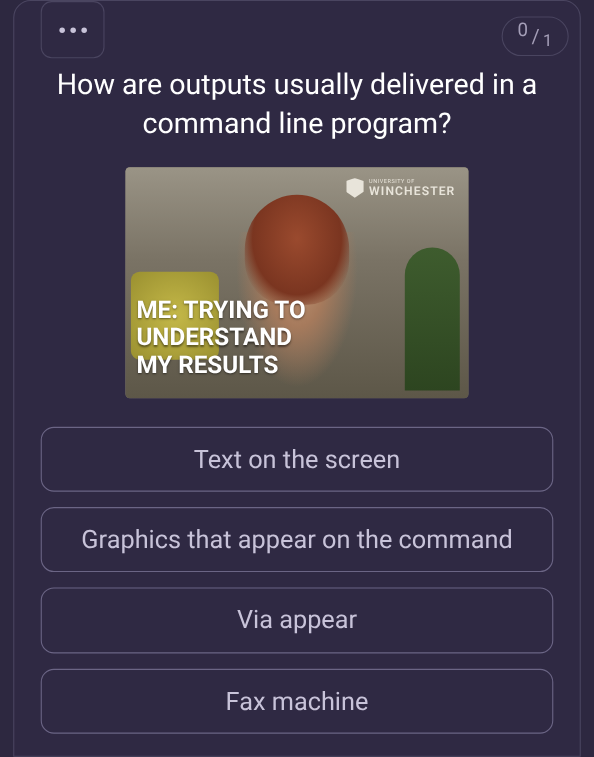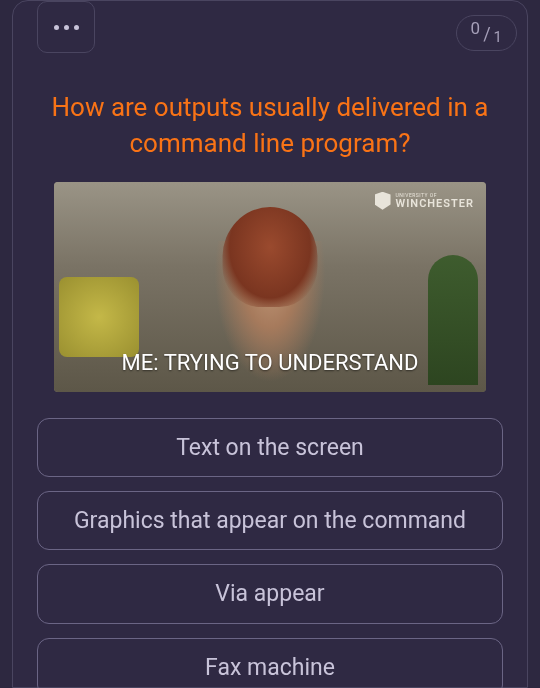--- a/index.html
+++ b/index.html
@@ -72,30 +72,30 @@
     .counter .num.second {
       position: relative;
       top: 4px;
       font-size: 15px;
     }
     .counter .slash {
       font-size: 18px;
       margin: 0 1px;
     }
     .question {
-      margin-top: 88px;
+      margin-top: 58px;
       font-size: 26px;
       font-weight: 400;
       text-align: center;
       line-height: 1.4;
-      color: #f97316;
+      color: #ffffff;
     }
     .image-wrap {
       margin: 20px auto 26px;
-      width: 432px;
+      width: 312px;
       height: 210px;
       border-radius: 4px;
       background: linear-gradient(135deg, #8a8475 0%, #6b6458 100%);
       position: relative;
       overflow: hidden;
     }
     .image-scene {
       position: absolute;
       inset: 0;
       background: linear-gradient(180deg, #9a9486 0%, #7a7365 40%, #5d5748 100%);
@@ -167,24 +167,23 @@
     .image-logo-text .big {
       font-size: 11px;
       font-weight: 600;
       letter-spacing: 1px;
     }
     .image-caption {
       position: absolute;
       left: 0;
       right: 0;
       bottom: 16px;
-      text-align: center;
       color: #ffffff;
       font-size: 22px;
-      font-weight: 400;
+      font-weight: 700;
       line-height: 1.15;
       text-shadow: 0 1px 2px rgba(0,0,0,0.5);
       padding: 0 10px;
     }
     .options {
       display: flex;
       flex-direction: column;
       gap: 14px;
     }
     .option {
@@ -228,20 +227,21 @@
     <div class="image-hair"></div>
     <div class="image-logo">
       <div class="image-logo-shield"></div>
       <div class="image-logo-text">
         <span class="small">UNIVERSITY OF</span>
         <span class="big">WINCHESTER</span>
       </div>
     </div>
     <div class="image-caption">
       <span>ME: TRYING TO UNDERSTAND</span><br>
+      <span>MY RESULTS</span>
     </div>
   </div>
 
   <div class="options">
     <button class="option">Text on the screen</button>
     <button class="option">Graphics that appear on the command</button>
     <button class="option">Via appear</button>
     <button class="option">Fax machine</button>
   </div>
 

